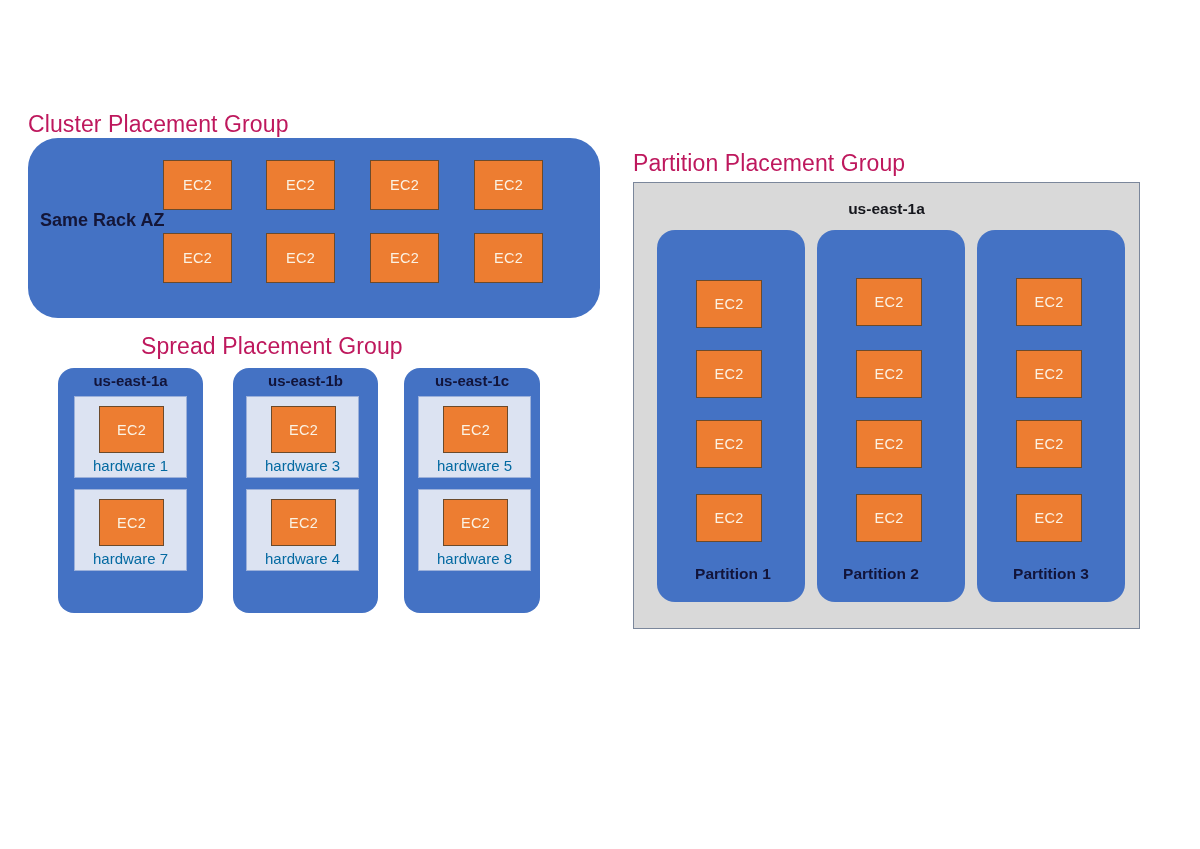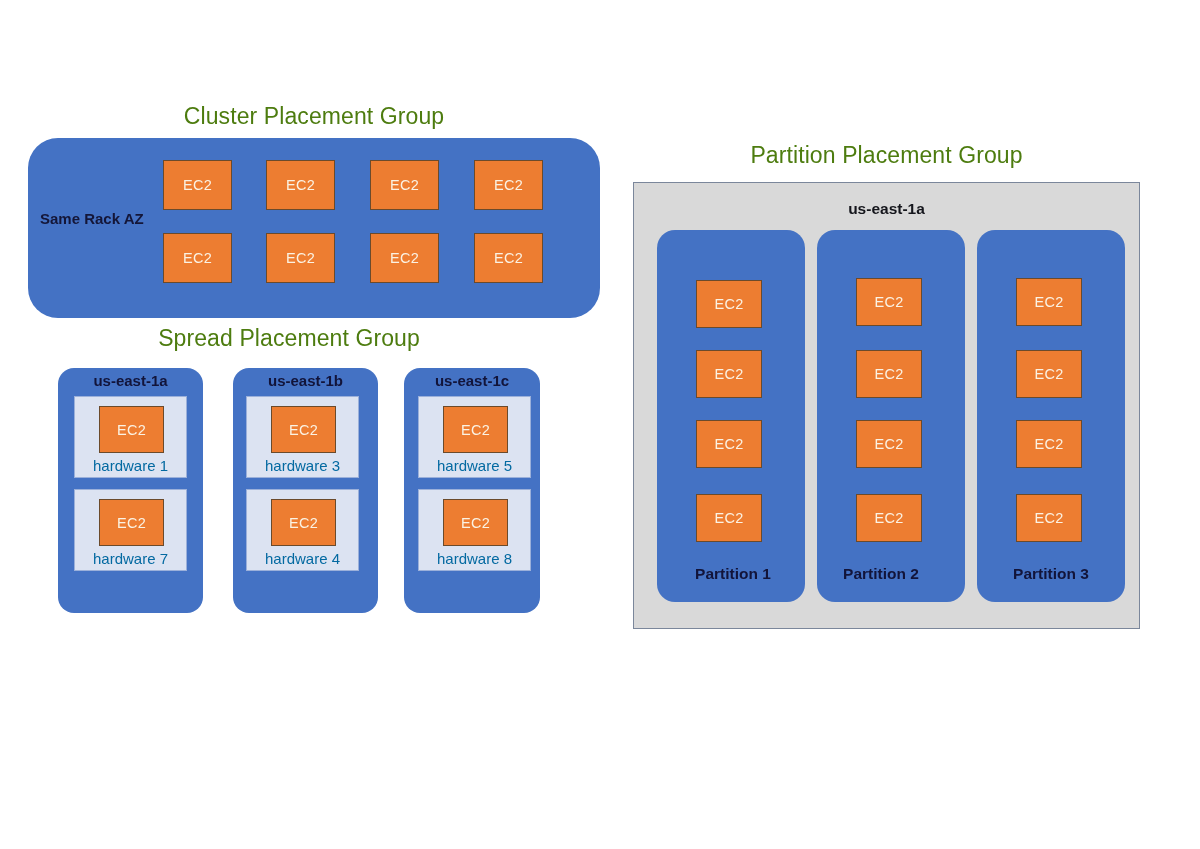--- a/index.html
+++ b/index.html
@@ -22,23 +22,24 @@
     position: absolute;
     inset: 0;
   }
 
   
   .group-title {
     position: absolute;
     font-size: 23px;
     font-weight: 400;
     letter-spacing: 0.1px;
-    color: #4d7c0f;
-    white-space: nowrap;
-    text-align: center;
+    color: #be185d;
+    white-space: nowrap;
+    text-align: left;
+    margin-top: 8px;
   }
 
   
   .blue-box {
     position: absolute;
     background: #4472C4;
     box-sizing: border-box;
   }
 
   
@@ -79,21 +80,21 @@
   .az-label {
     position: absolute;
     font-size: 15px;
     font-weight: 700;
     color: #12143a;
     white-space: nowrap;
     text-align: center;
   }
   .rack-label {
     position: absolute;
-    font-size: 15px;
+    font-size: 18px;
     font-weight: 700;
     color: #141638;
     white-space: nowrap;
   }
   .partition-label {
     position: absolute;
     font-size: 15.5px;
     font-weight: 700;
     color: #12143a;
     white-space: nowrap;

